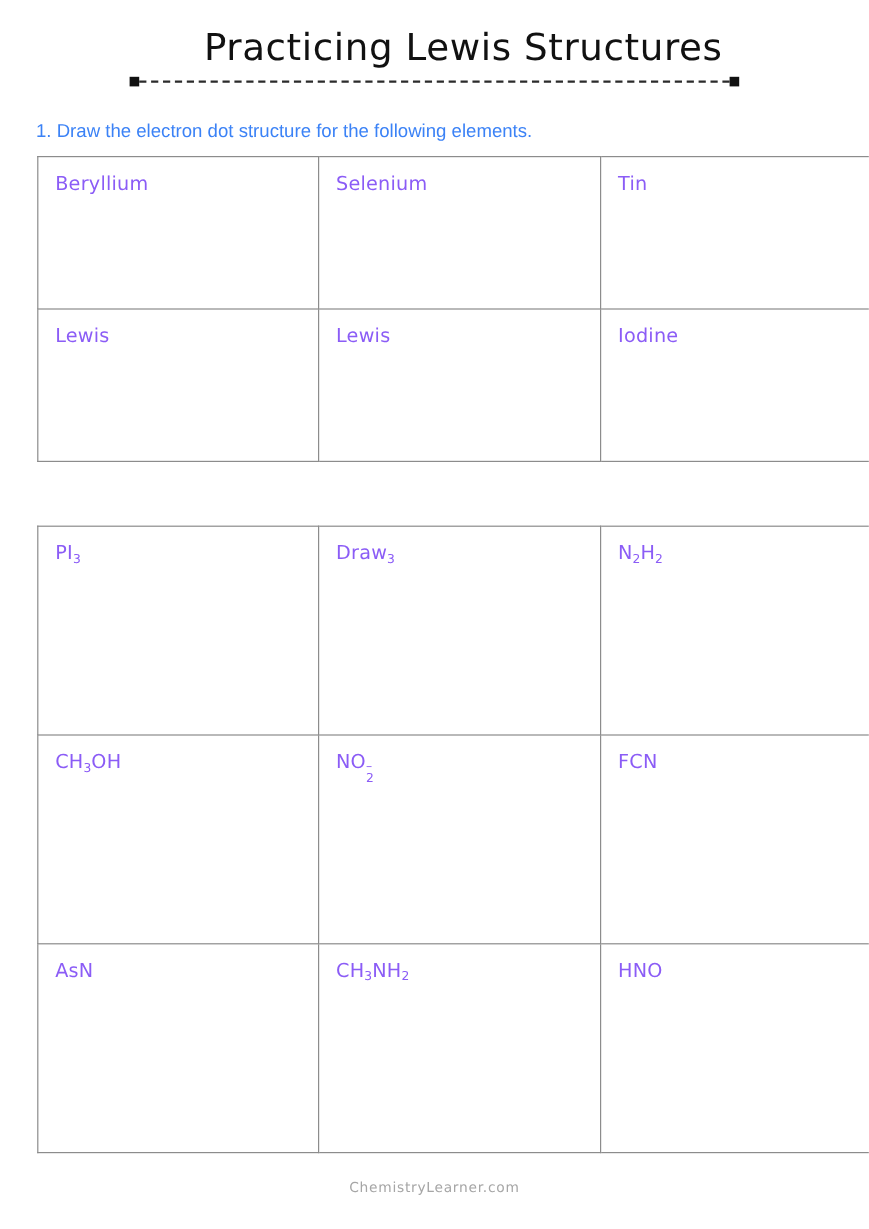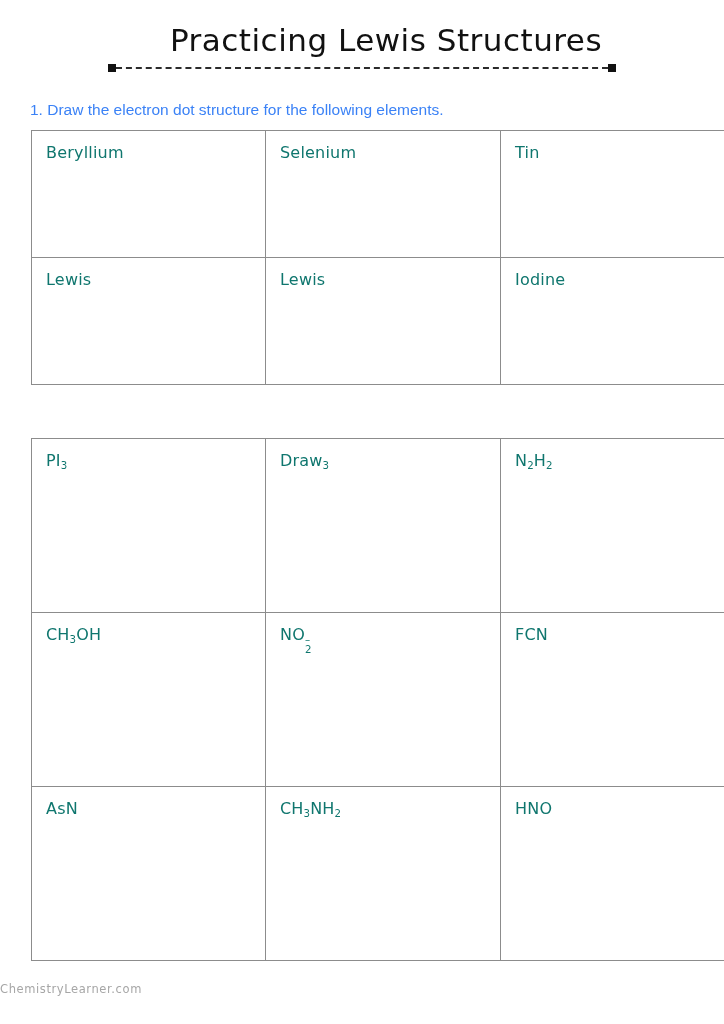--- a/index.html
+++ b/index.html
@@ -86,21 +86,21 @@
     border-collapse: collapse;
     table-layout: fixed;
   }
   .sheet-table td {
     border: 1px solid #8c8c8c;
     vertical-align: top;
     padding: 12px 0 0 14px;
     font-family: "DejaVu Sans", sans-serif;
     font-size: 16px;
     font-weight: 400;
-    color: #0f766e;
+    color: #8b5cf6;
     letter-spacing: 0.2px;
   }
 
   #table-elements {
     left: 31px;
     top: 130px;
     width: 659px;
   }
   #table-elements td { height: 114px; }
 
@@ -148,20 +148,21 @@
     top: 0.30em;
     font-size: 0.64em;
   }
 
   
   .footer {
     position: absolute;
     left: 0;
     top: 982px;
     width: 724px;
+    text-align: center;
     font-family: "DejaVu Sans", sans-serif;
     font-size: 11.5px;
     letter-spacing: 0.6px;
     color: #a6a6a6;
   }
 </style>
 </head>
 <body>
 
 <div class="page">

